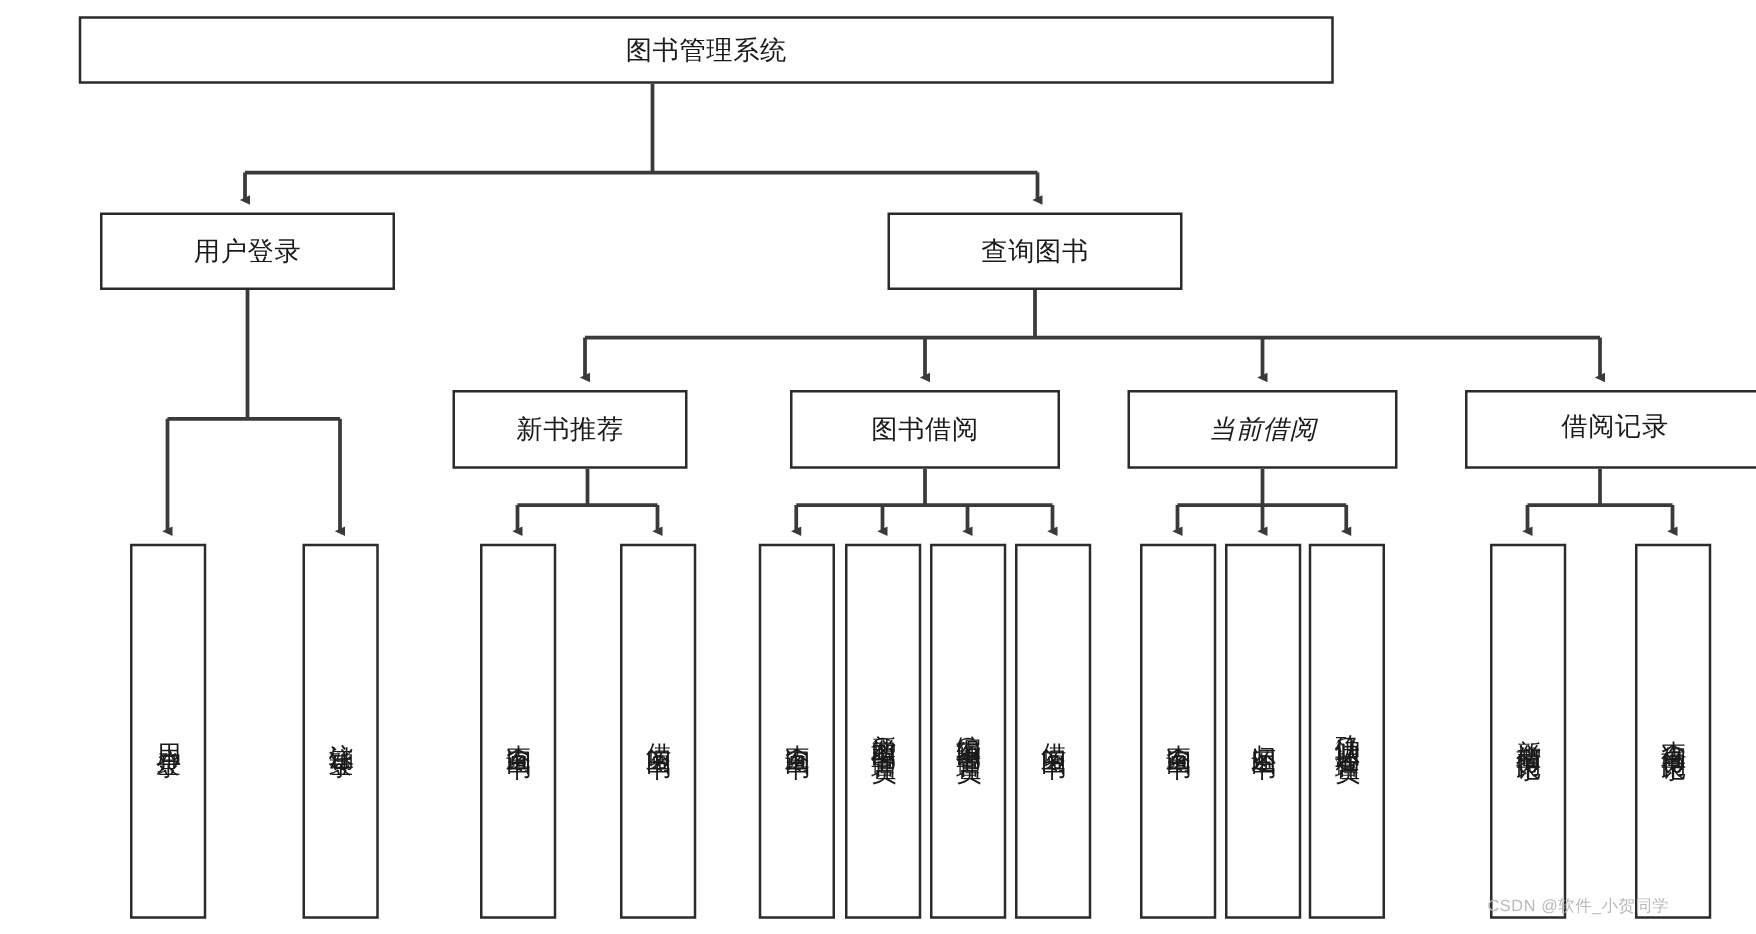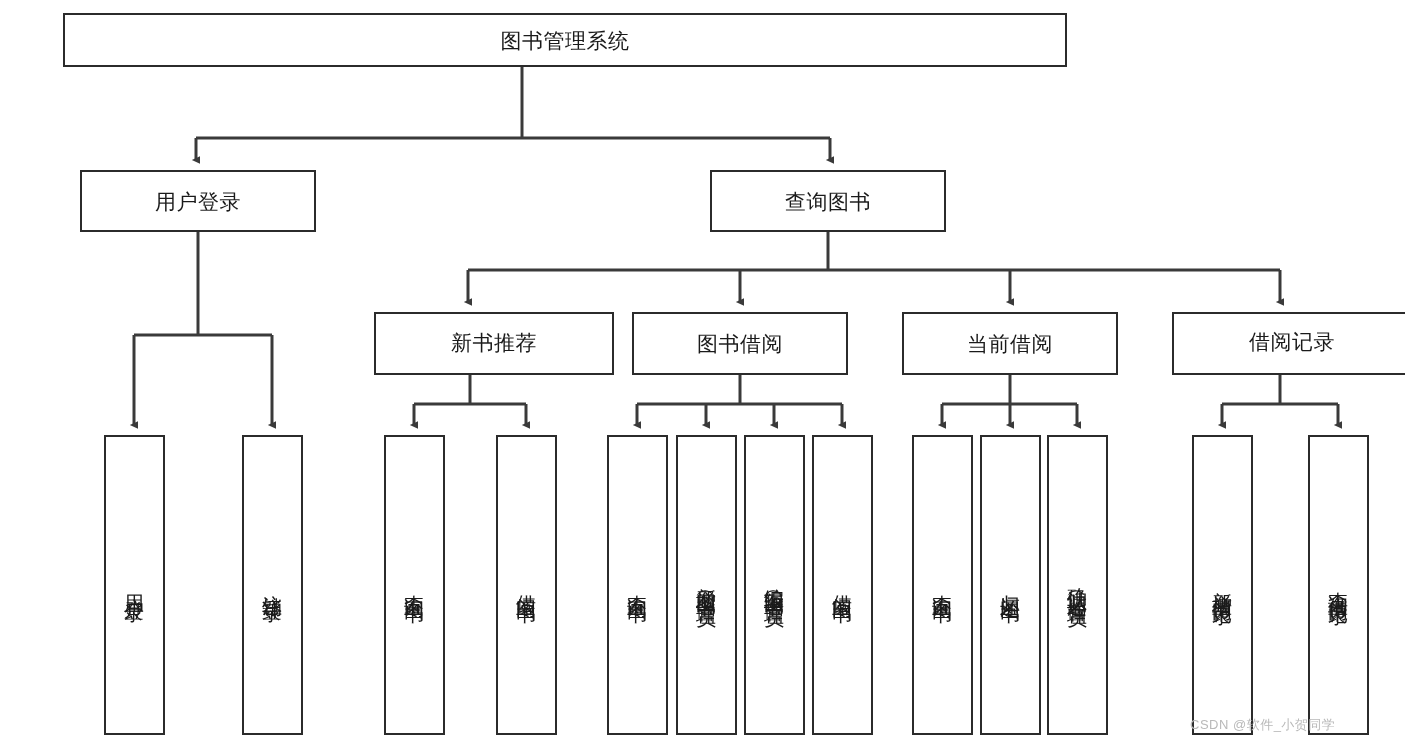--- a/index.html
+++ b/index.html
@@ -132,27 +132,27 @@
     <span class="node-label-h">图书管理系统</span>
   </div>
 
   <div class="node-box" style="left:80px; top:170px; width:236px; height:62px;">
     <span class="node-label-h">用户登录</span>
   </div>
   <div class="node-box" style="left:710px; top:170px; width:236px; height:62px;">
     <span class="node-label-h">查询图书</span>
   </div>
 
-  <div class="node-box" style="left:374px; top:312px; width:240px; height:63px;font-family:Liberation Serif, serif;">
+  <div class="node-box" style="left:362px; top:312px; width:188px; height:63px;">
     <span class="node-label-h">新书推荐</span>
   </div>
   <div class="node-box" style="left:632px; top:312px; width:216px; height:63px;">
     <span class="node-label-h">图书借阅</span>
   </div>
-  <div class="node-box" style="left:902px; top:312px; width:216px; height:63px;">
+  <div class="node-box" style="left:902px; top:312px; width:216px; height:63px;font-style:italic;">
     <span class="node-label-h">当前借阅</span>
   </div>
   <div class="node-box" style="left:1172px; top:312px; width:240px; height:63px;font-family:Liberation Mono, monospace;">
     <span class="node-label-h">借阅记录</span>
   </div>
 
   <div class="node-box" style="left:104px; top:435px; width:61px; height:300px;">
     <span class="node-label-v">用户登录</span>
   </div>
   <div class="node-box" style="left:242px; top:435px; width:61px; height:300px;">

